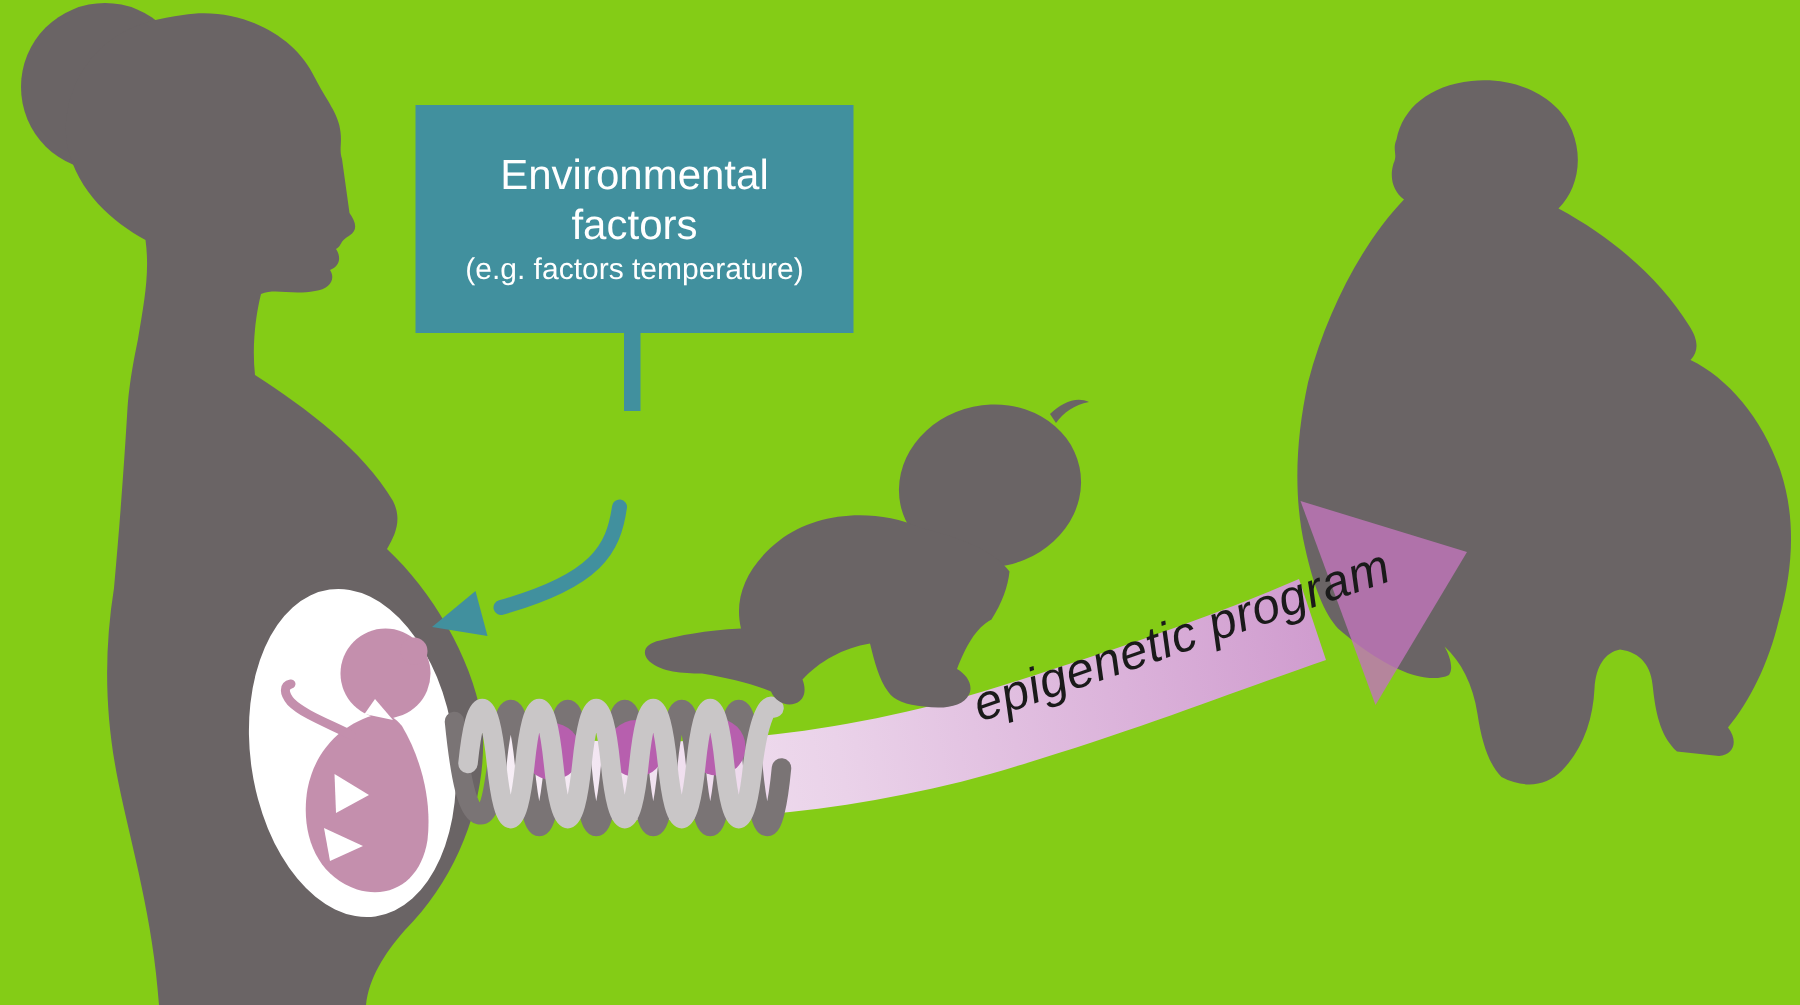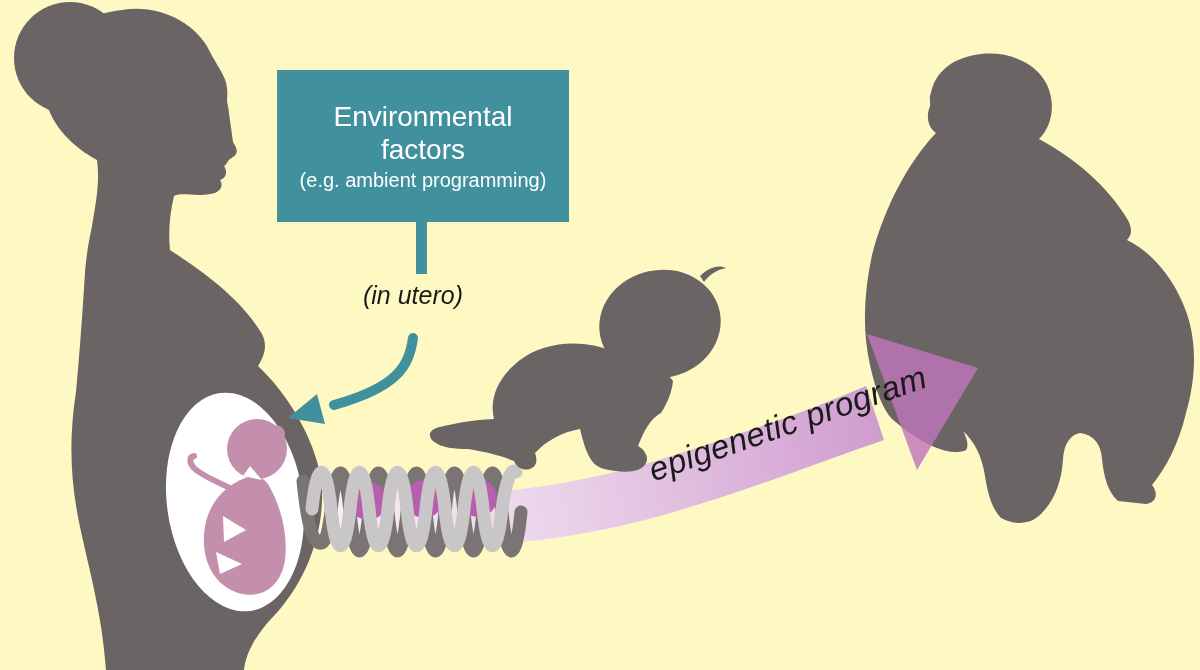--- a/index.html
+++ b/index.html
@@ -1,16 +1,16 @@
 <!DOCTYPE html>
 <html style="--silhouette-gray: #6a6465; --teal: #41909e; --magenta: #bc4695; --fetus-pink: #c48fad; --womb-white: #ffffff; --nucleosome-purple: #b75fae; --helix-light: #c9c6c7; --helix-dark: #7a7475; --arrow-pink-light: #f7eff6; --arrow-pink-dark: #cf9bce; --arrowhead-pink: #c075ba; --text-dark: #1a1a1a; --text-light: #ffffff;"><head>
 <meta charset="utf-8">
 <style>
   html,body{margin:0;padding:0;background:#fff;}
-  .stage{position:relative;width:1200px;height:670px;background:#fef9c3;overflow:hidden;
+  .stage{position:relative;width:1200px;height:670px;background:#84cc16;overflow:hidden;
          font-family:"Liberation Sans","DejaVu Sans",sans-serif;}
   .stage svg{position:absolute;left:0;top:0;}
   
   .sil{fill:var(--silhouette-gray,#6a6465);}
   .womb{fill:var(--womb-white,#ffffff);}
   .fetus{fill:var(--fetus-pink,#c48fad);}
   .fetus-stroke{stroke:var(--fetus-pink,#c48fad);fill:none;stroke-width:6;stroke-linecap:round;}
   .white-cut{fill:var(--womb-white,#ffffff);}
   .teal-shape{fill:var(--teal,#41909e);}
   .teal-stroke{stroke:var(--teal,#41909e);fill:none;stroke-width:10;stroke-linecap:round;}
@@ -181,23 +181,22 @@
     <g>
       <rect class="teal-shape" x="416" y="222" width="11" height="52"></rect>
       <path class="teal-stroke" d="M 413,338 C 409,366 398,387 334,405"></path>
       <polygon class="teal-shape" points="288,418 317,394 325,424"></polygon>
     </g>
   </svg>
 
   <div class="box box-teal">
     <div class="box-title">Environmental
 factors</div>
-    <div class="box-sub">(e.g. ambient programming)</div>
+    <div class="box-sub">(e.g. factors temperature)</div>
   </div>
 
 
   <div class="fetal-label">
-    <div class="it">(in utero)</div>
   </div>
 
   <div class="epi-label">epigenetic program</div>
 
 </div>
 
 </body></html>

